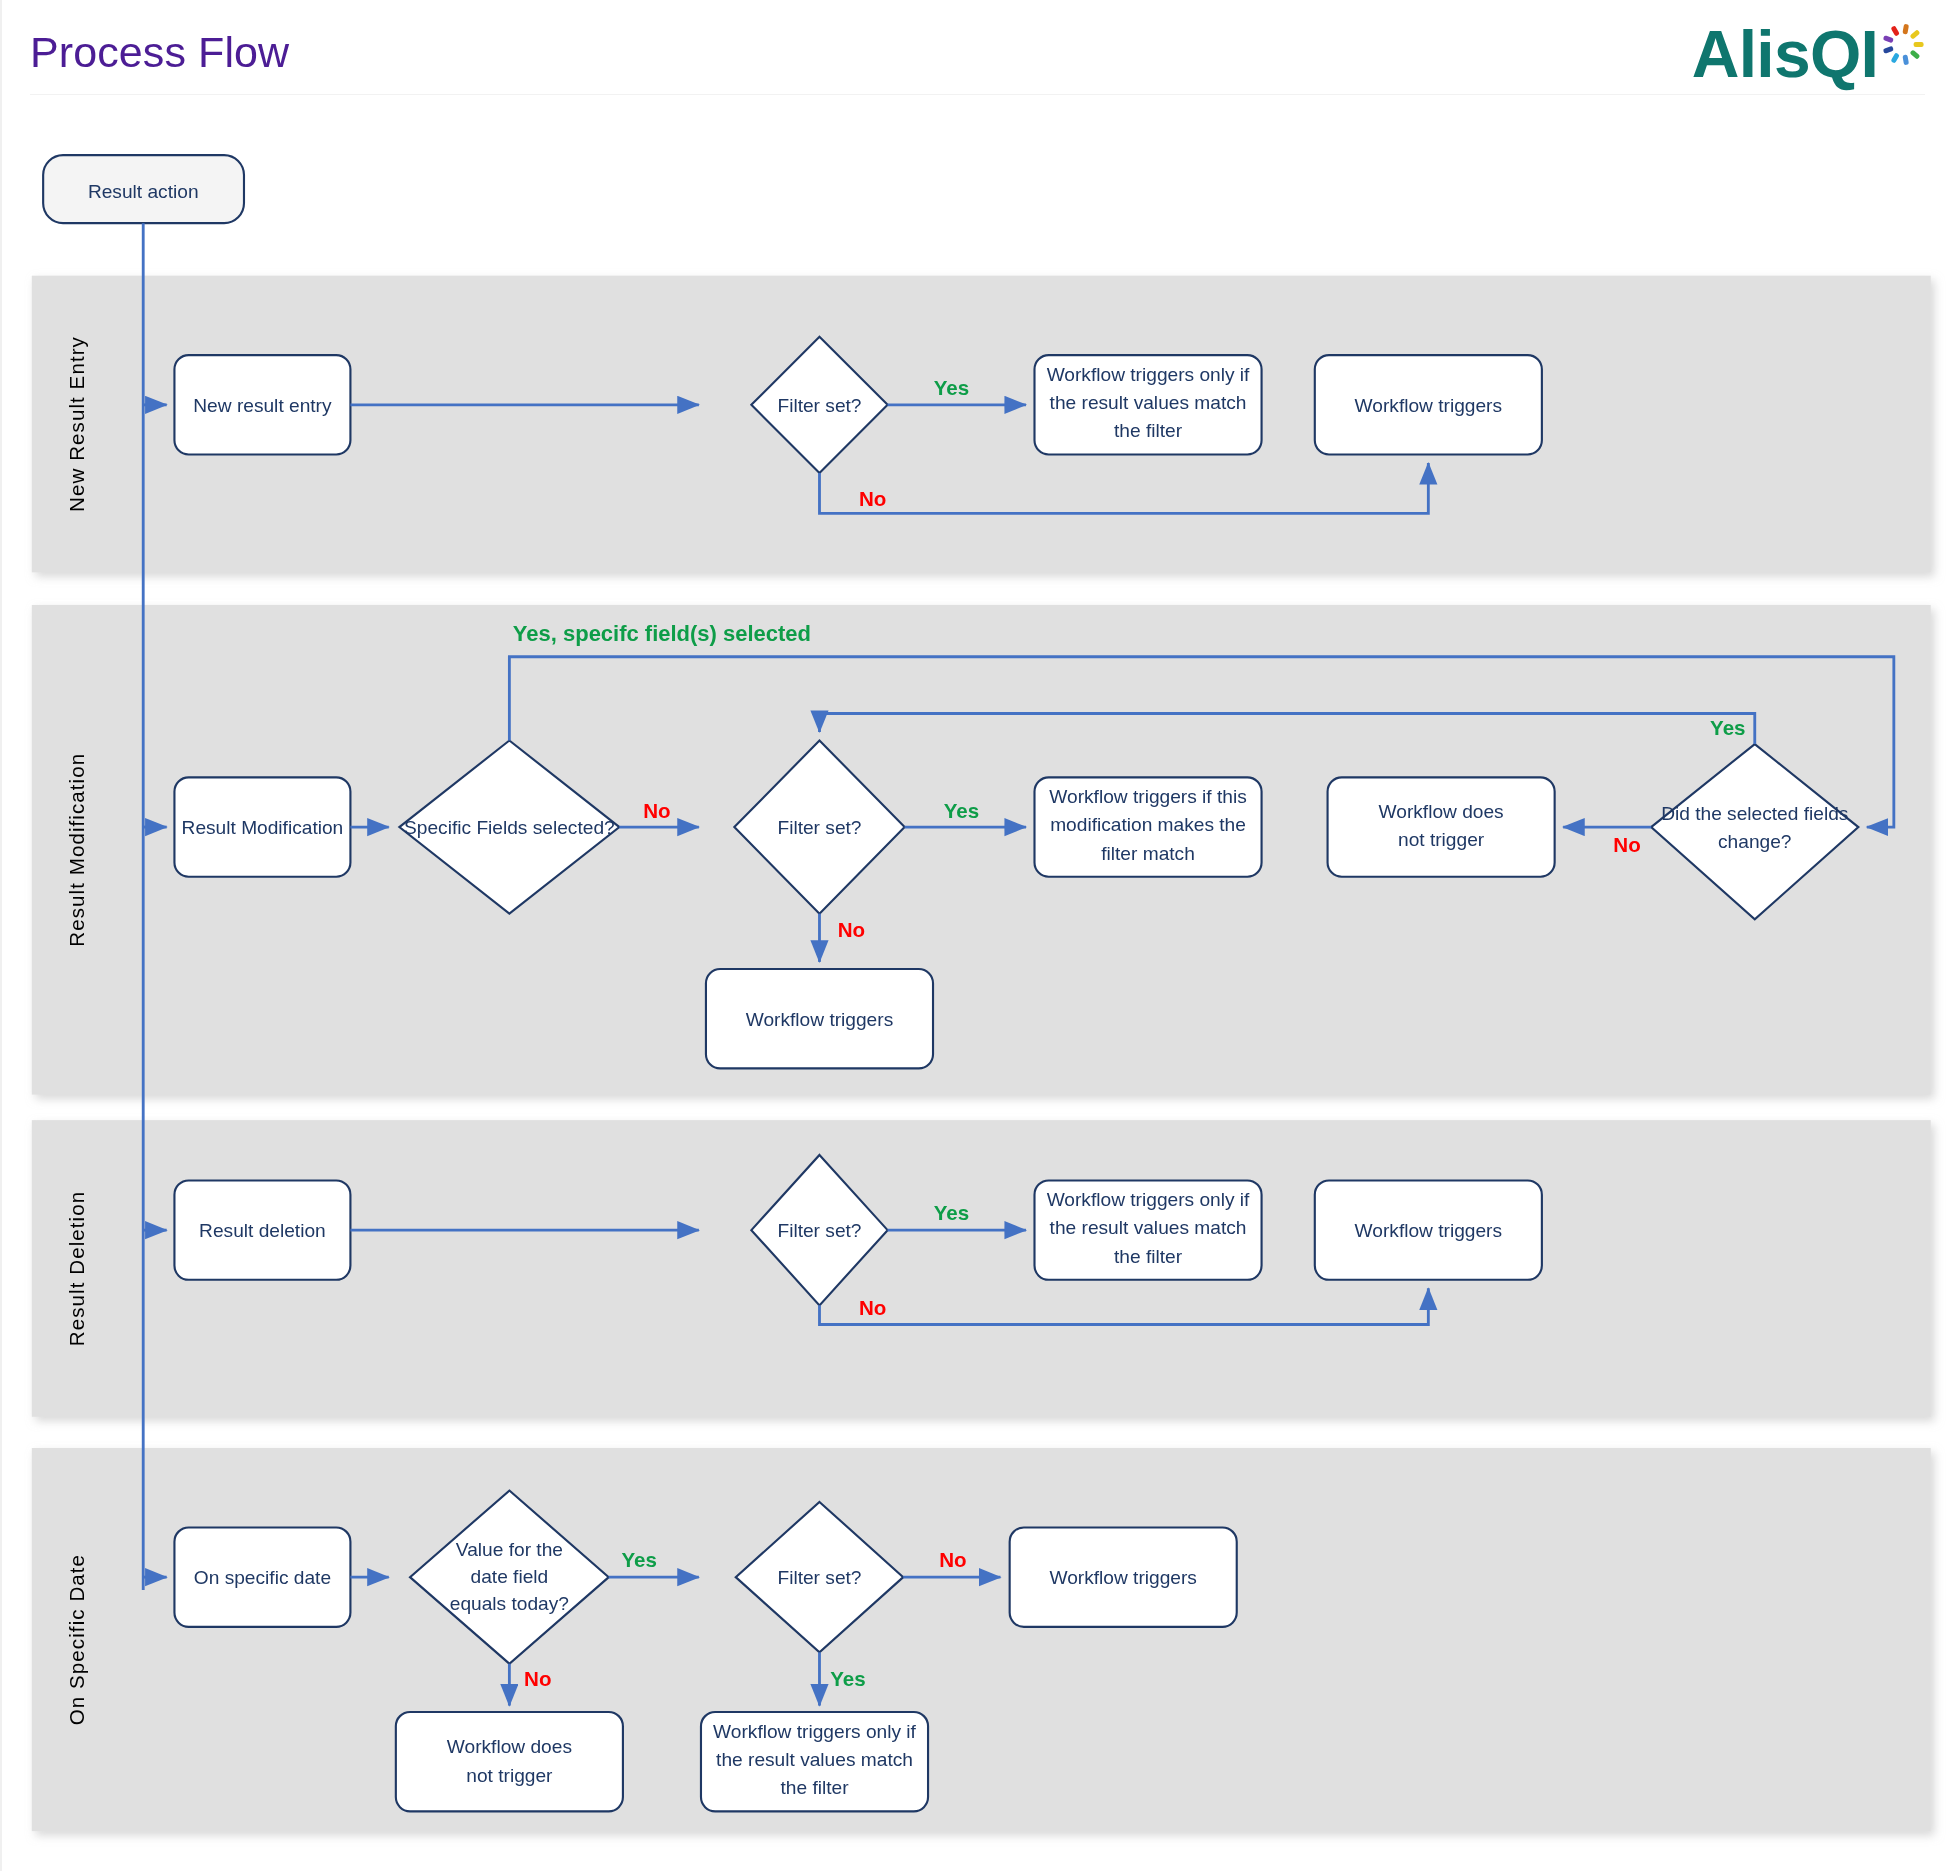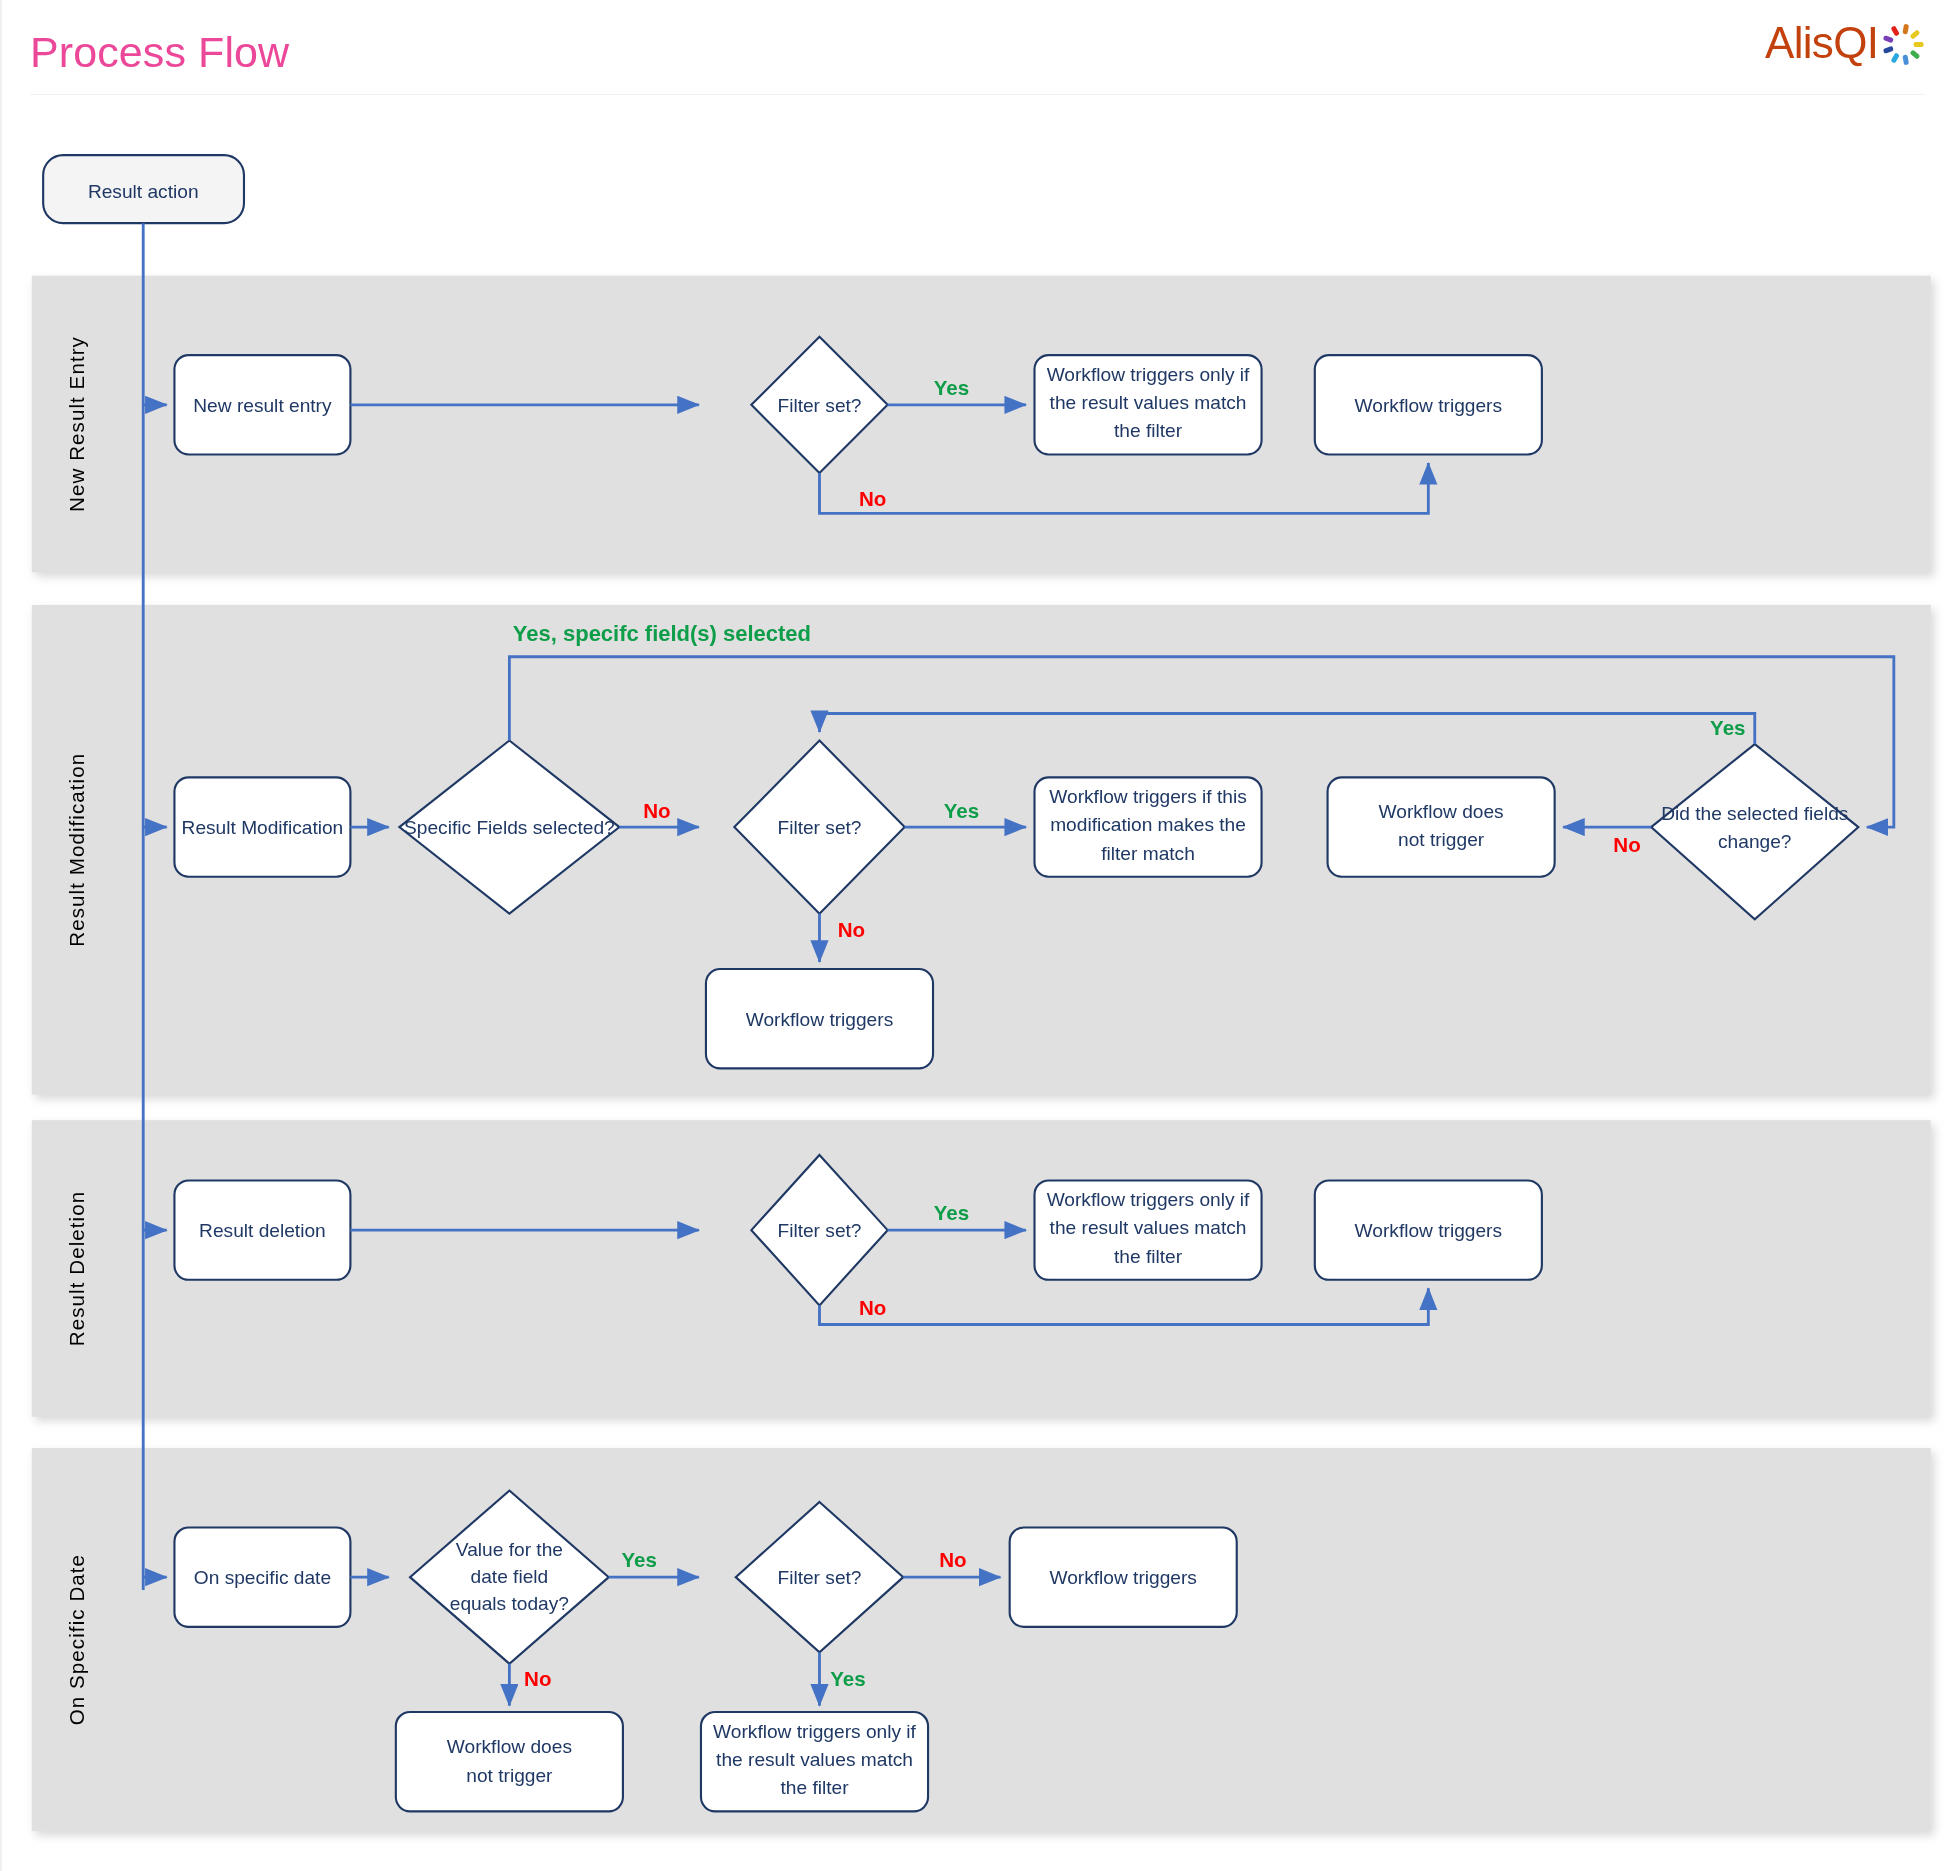--- a/index.html
+++ b/index.html
@@ -7,29 +7,29 @@
   #page{
     position:relative;
     width:1955px;height:1872px;
     background:#ffffff;
     border-left:2.1px solid #f0f0f0;
     box-sizing:border-box;
     overflow:hidden;
   }
   #title{
     position:absolute;left:28px;top:28px;
-    font-size:43px;color:#ec4899;font-weight:400;
+    font-size:43px;color:#4c1d95;font-weight:400;
     letter-spacing:0.1px;
   }
   #logo{
     position:absolute;right:30px;top:21px;
     display:flex;align-items:flex-start;
   }
   #logo .word{
-    font-size:44px;font-weight:normal;color:#c2410c;
+    font-size:66px;font-weight:bold;color:#0f766e;
     letter-spacing:-0.7px;line-height:1;
   }
   #logo .burst{
     position:relative;width:44px;height:44px;margin-left:2.8px;margin-top:1.4px;
   }
   #logo .burst i{
     position:absolute;display:block;width:10px;height:5px;border-radius:2.1px;
     left:17px;top:20px;
   }
   .hr{

